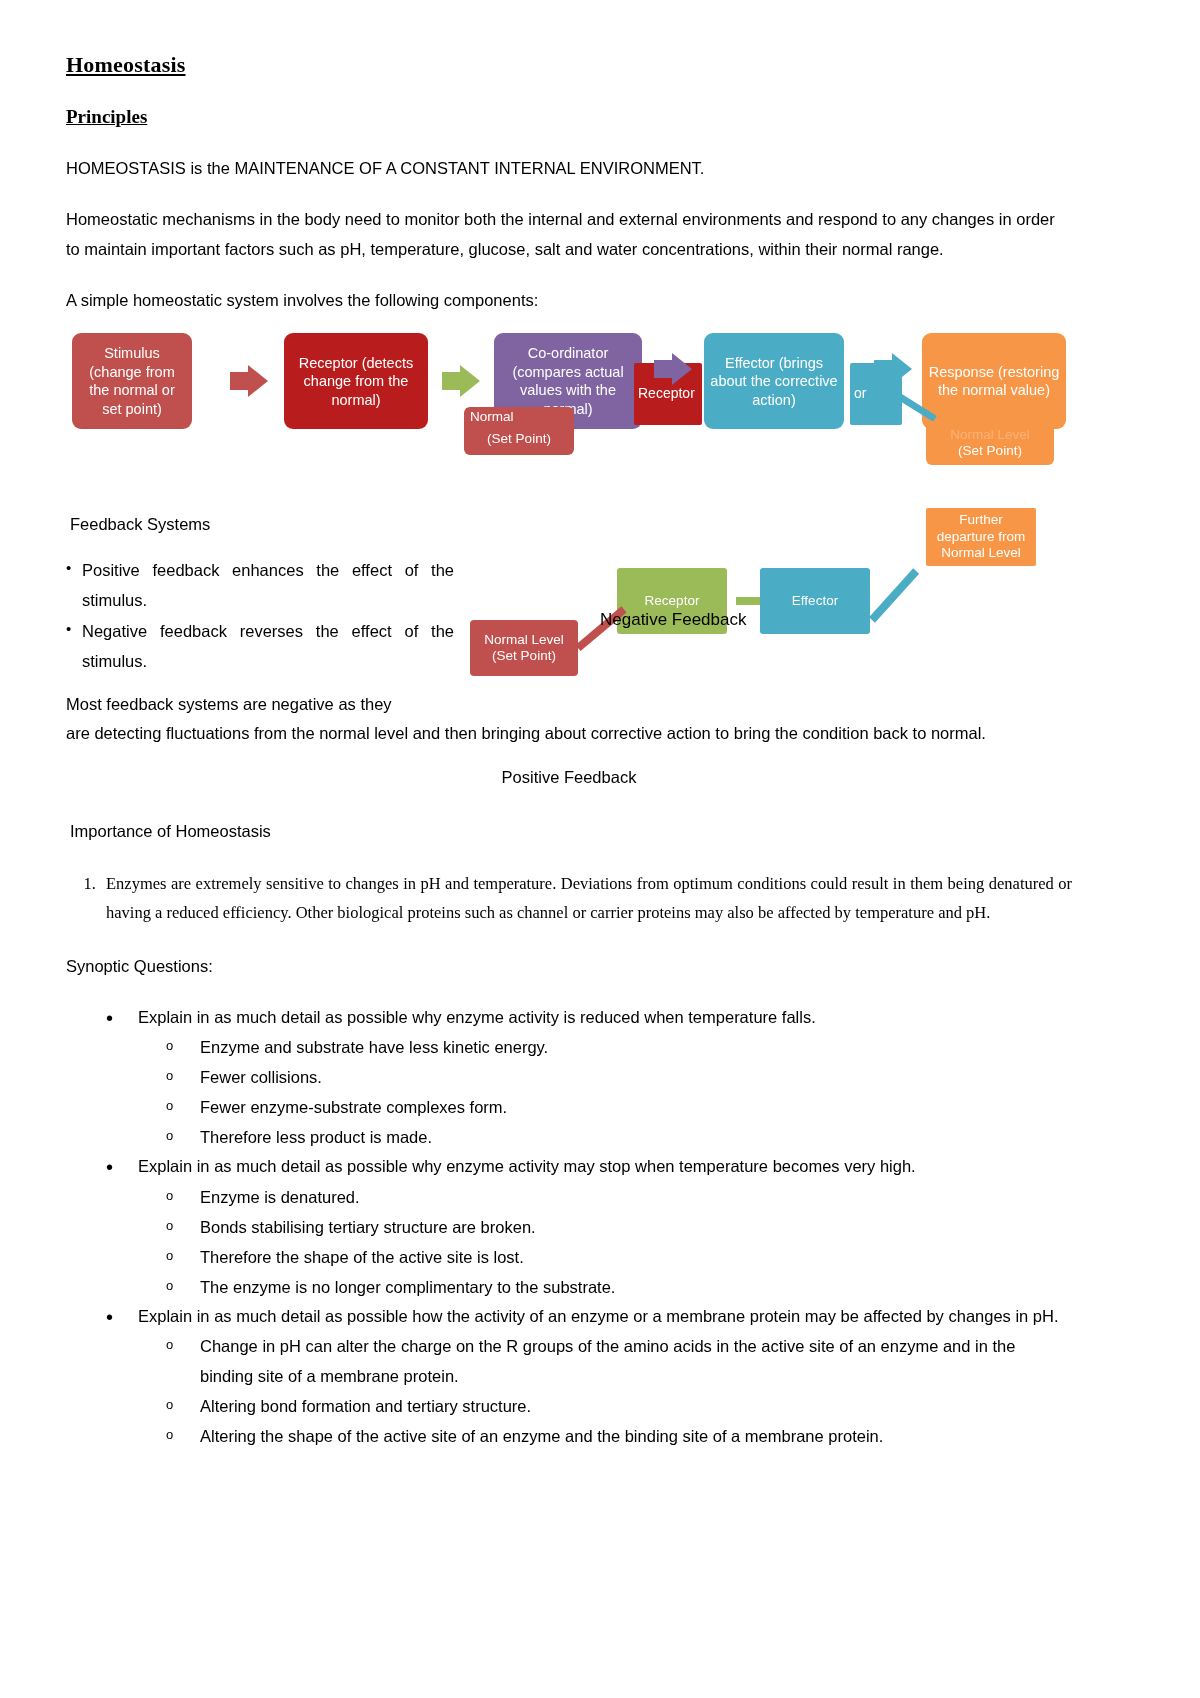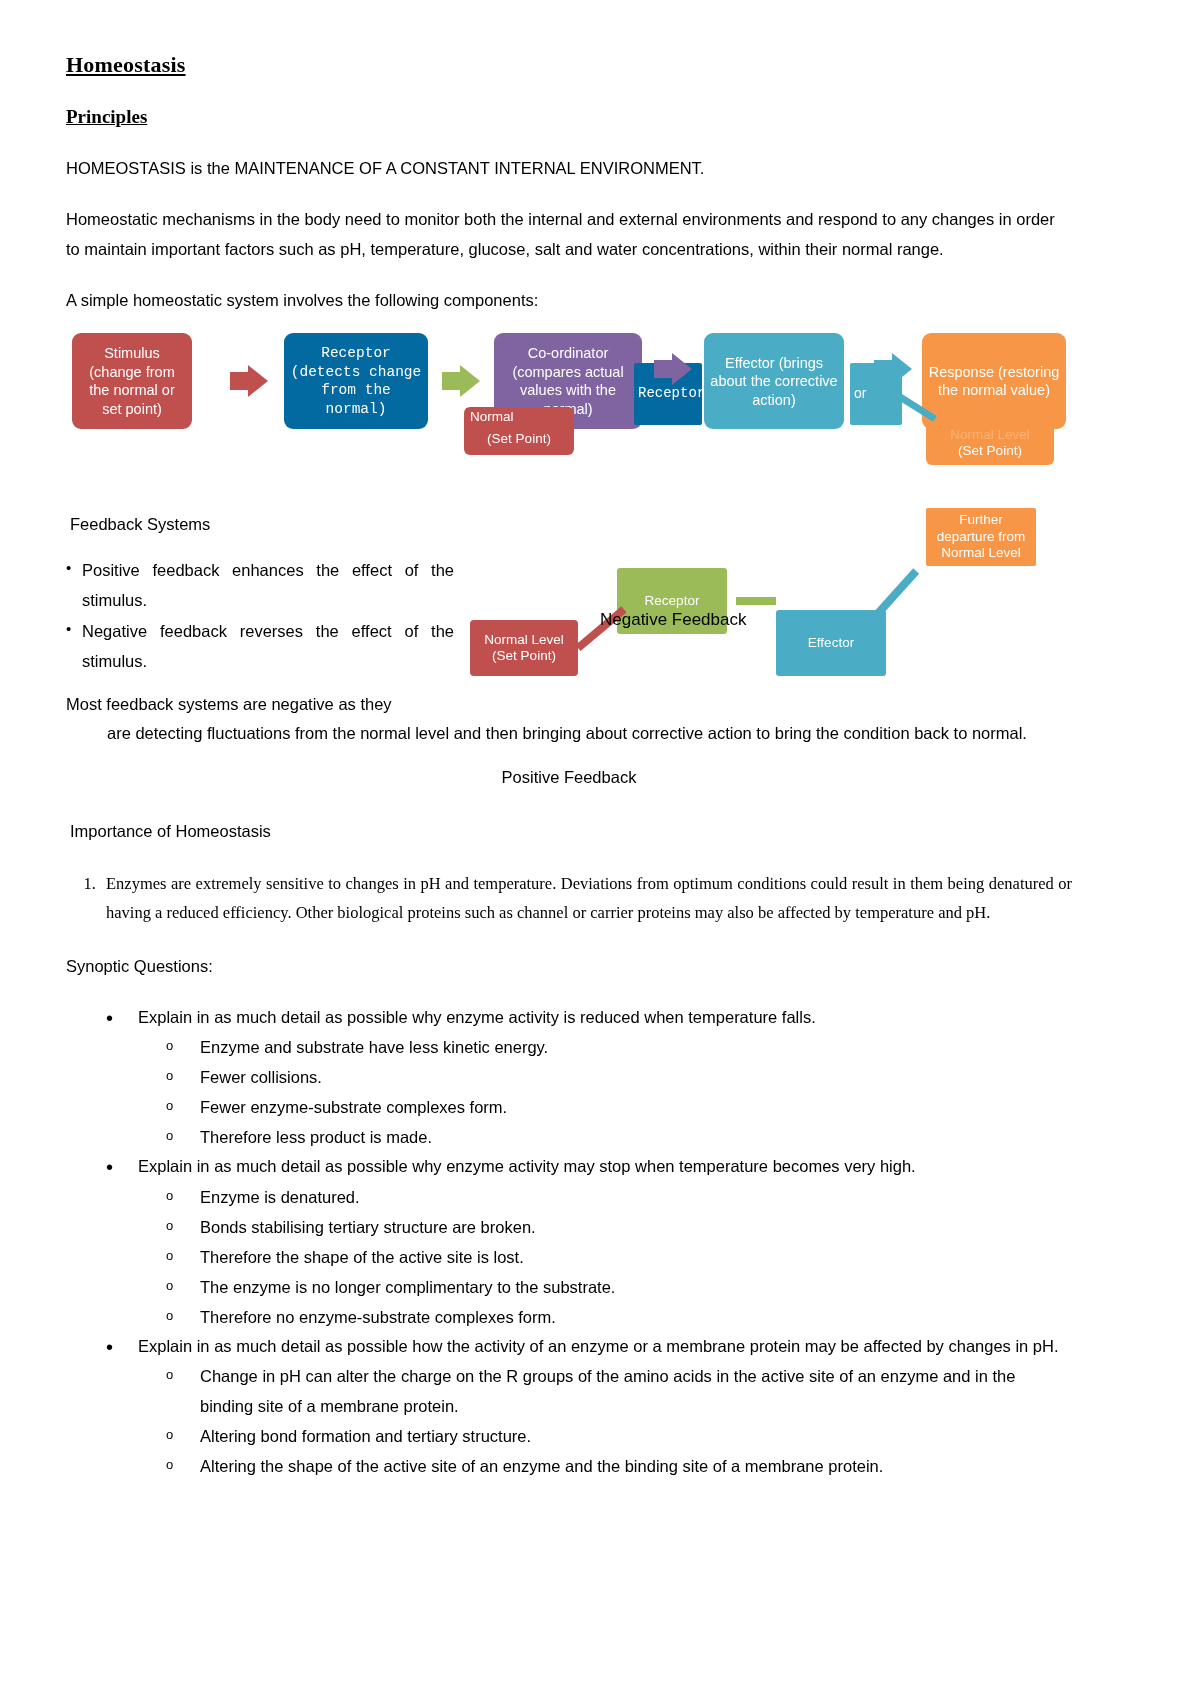--- a/index.html
+++ b/index.html
@@ -70,21 +70,21 @@
     display: flex;
     align-items: center;
     justify-content: center;
     text-align: center;
     line-height: 1.28;
     font-size: 14.5px;
     box-sizing: border-box;
     padding: 4px 6px;
   }
   .fbox.red     { background: #c0504d; }
-  .fbox.green   { background: #0369a1; font-family: Liberation Mono, monospace; }
+  .fbox.green   { background: #b91c1c; }
   .fbox.purple  { background: #8064a2; }
   .fbox.blue    { background: #4bacc6; }
   .fbox.orange  { background: #f79646; }
   .arrow-shape {
     position: absolute;
   }
   .arrow-shape .stem {
     position: absolute;
     left: 0; top: 7px;
     width: 20px; height: 18px;
@@ -285,21 +285,21 @@
     </div>
 
     <h3 class="sub-head" style="margin-top:38px;">Feedback Systems</h3>
 
     <ul class="dot-list">
       <li>Positive feedback enhances the effect of the stimulus.</li>
       <li>Negative feedback reverses the effect of the stimulus.</li>
     </ul>
 
     <p class="para" style="margin-bottom:0;">Most feedback systems are negative as they</p>
-    <p class="para" style="margin-top:0; margin-bottom:14px; text-align:justify;margin-left:41px;">are detecting fluctuations from the normal level and then bringing about corrective action to bring the condition back to normal.</p>
+    <p class="para" style="margin-top:0; margin-bottom:14px; text-align:justify;">are detecting fluctuations from the normal level and then bringing about corrective action to bring the condition back to normal.</p>
 
     <p class="para" style="text-align:center; margin-bottom:30px;">Positive Feedback</p>
 
     <h3 class="sub-head" style="margin-bottom:28px;">Importance of Homeostasis</h3>
 
     <ol class="num-list">
       <li style="text-align:justify;">Enzymes are extremely sensitive to changes in pH and temperature. Deviations from optimum conditions could result in them being denatured or having a reduced efficiency. Other biological proteins such as channel or carrier proteins may also be affected by temperature and pH.</li>
     </ol>
 
     <p class="para" style="margin-bottom:22px;">Synoptic Questions:</p>
@@ -314,21 +314,20 @@
           <li>Therefore less product is made.</li>
         </ul>
       </li>
       <li>
         <span class="qtext">Explain in as much detail as possible why enzyme activity may stop when temperature becomes very high.</span>
         <ul class="sub-list">
           <li>Enzyme is denatured.</li>
           <li>Bonds stabilising tertiary structure are broken.</li>
           <li>Therefore the shape of the active site is lost.</li>
           <li>The enzyme is no longer complimentary to the substrate.</li>
-          <li>Therefore no enzyme-substrate complexes form.</li>
         </ul>
       </li>
       <li>
         <span class="qtext">Explain in as much detail as possible how the activity of an enzyme or a membrane protein may be affected by changes in pH.</span>
         <ul class="sub-list">
           <li>Change in pH can alter the charge on the R groups of the amino acids in the active site of an enzyme and in the binding site of a membrane protein.</li>
           <li>Altering bond formation and tertiary structure.</li>
           <li>Altering the shape of the active site of an enzyme and the binding site of a membrane protein.</li>
         </ul>
       </li>
@@ -343,21 +342,21 @@
       <span>departure from</span>
       <span>Normal Level</span>
     </div>
 
     <div style="position:absolute; left:412px; top:116px; width:66px; height:8px; background:#4bacc6; transform:rotate(-48deg); transform-origin:left center;"></div>
 
     <div class="fb-box" style="left:157px; top:68px; width:110px; height:66px; background:#9bbb59;">Receptor</div>
 
     <div class="connector" style="left:276px; top:97px; width:40px; height:8px;"></div>
 
-    <div class="fb-box" style="left:316px; top:68px; width:110px; height:66px; background:#4bacc6;margin-top:42px;">Effector</div>
+    <div class="fb-box" style="left:300px; top:68px; width:110px; height:66px; background:#4bacc6;">Effector</div>
 
     <div class="fb-box" style="left:10px; top:120px; width:108px; height:56px; background:#c0504d; flex-direction:column; border-radius:4px;">
       <span>Normal Level</span>
       <span>(Set Point)</span>
     </div>
 
     <div style="position:absolute; left:118px; top:144px; width:60px; height:8px; background:#c0504d; transform:rotate(-40deg); transform-origin:left center;"></div>
 
     <div class="fb-label" style="left:140px; top:110px;">Negative Feedback</div>
   </div>

